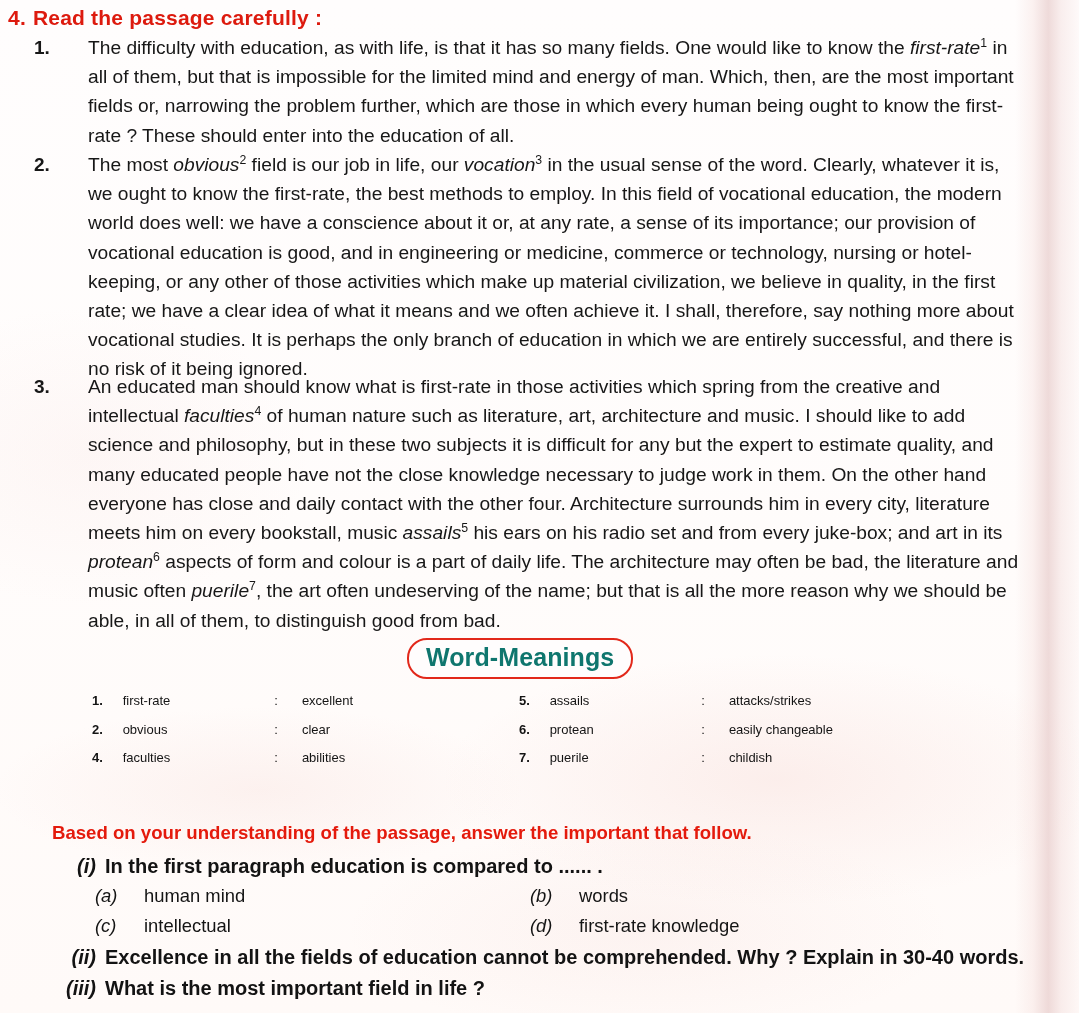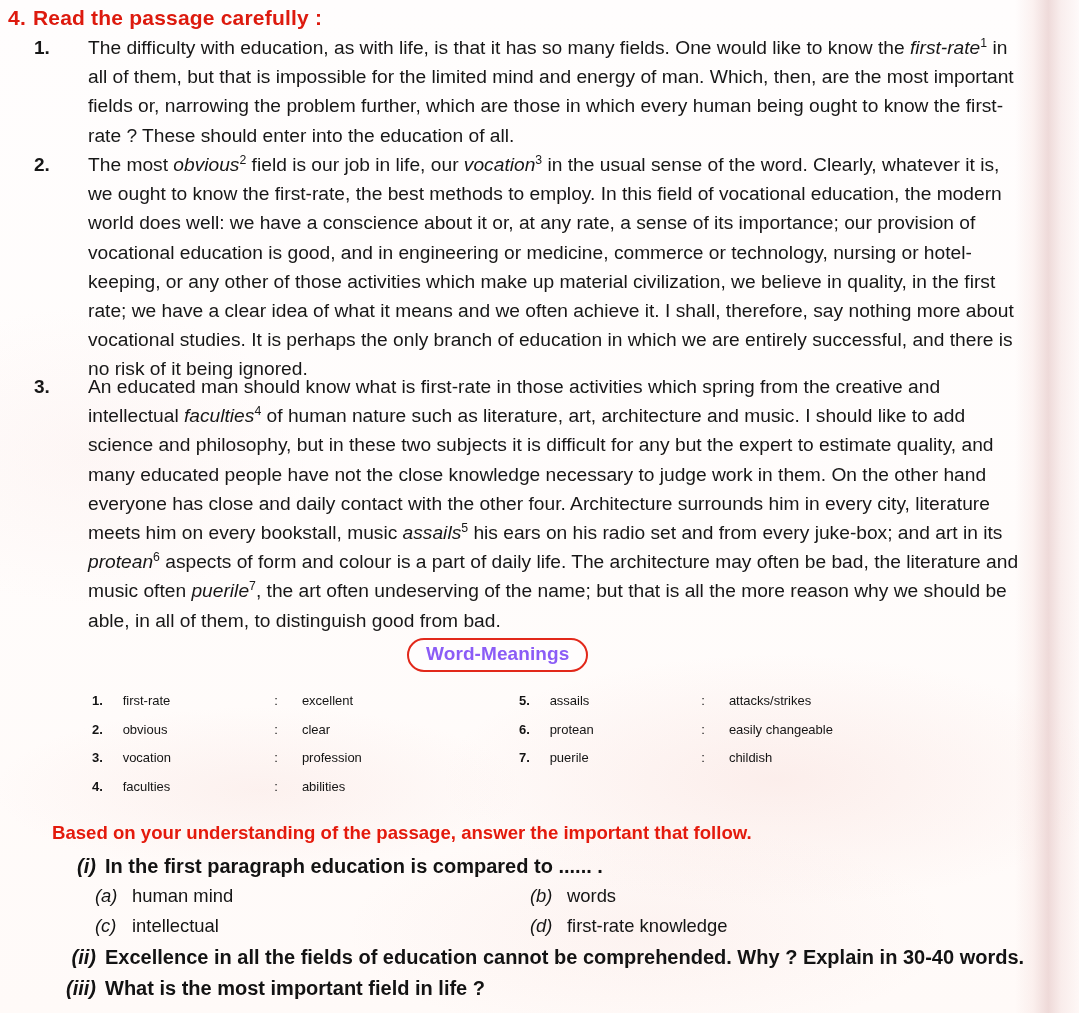--- a/index.html
+++ b/index.html
@@ -101,23 +101,23 @@
 
   
   .wm-badge {
     position: absolute;
     left: 407px;
     top: 638px;
     padding: 3px 17px 5px 17px;
     border: 2.2px solid #e2281a;
     border-radius: 20px;
     background: #fffdfd;
-    font-size: 19px;
-    font-weight: bold;
-    color: #8b5cf6;
+    font-size: 25px;
+    font-weight: bold;
+    color: #0f766e;
     letter-spacing: .1px;
     white-space: nowrap;
   }
 
   
   .wm-list {
     position: absolute;
     font-size: 13px;
     line-height: 28.5px;
     color: #141414;
@@ -169,21 +169,21 @@
     font-size: 18.4px;
     font-weight: normal;
     color: #141414;
     white-space: nowrap;
   }
   .option .ol {
     display: inline-block;
     width: 34px;
     font-style: italic;
   }
-  .option .otext { margin-left: 3px; }
+  .option .otext { margin-left: 15px; }
 
   #opt-a { left: 95px;  top: 885px; }
   #opt-b { left: 530px; top: 885px; }
   #opt-c { left: 95px;  top: 915px; }
   #opt-d { left: 530px; top: 915px; }
 </style>
 </head>
 <body>
 
 <div class="page">
@@ -220,26 +220,20 @@
         <span class="wm-sep">:</span>
         <span class="wm-def">excellent</span>
       </span>
         <span class="wm-row">
         <span class="wm-num">2.</span>
         <span class="wm-term">obvious</span>
         <span class="wm-sep">:</span>
         <span class="wm-def">clear</span>
       </span>
         <span class="wm-row">
-        <span class="wm-num">3.</span>
-        <span class="wm-term">vocation</span>
-        <span class="wm-sep">:</span>
-        <span class="wm-def">profession</span>
-      </span>
-        <span class="wm-row">
         <span class="wm-num">4.</span>
         <span class="wm-term">faculties</span>
         <span class="wm-sep">:</span>
         <span class="wm-def">abilities</span>
       </span>
       </div>
 
     <div class="wm-list" id="wm-right">
         <span class="wm-row">
         <span class="wm-num">5.</span>

